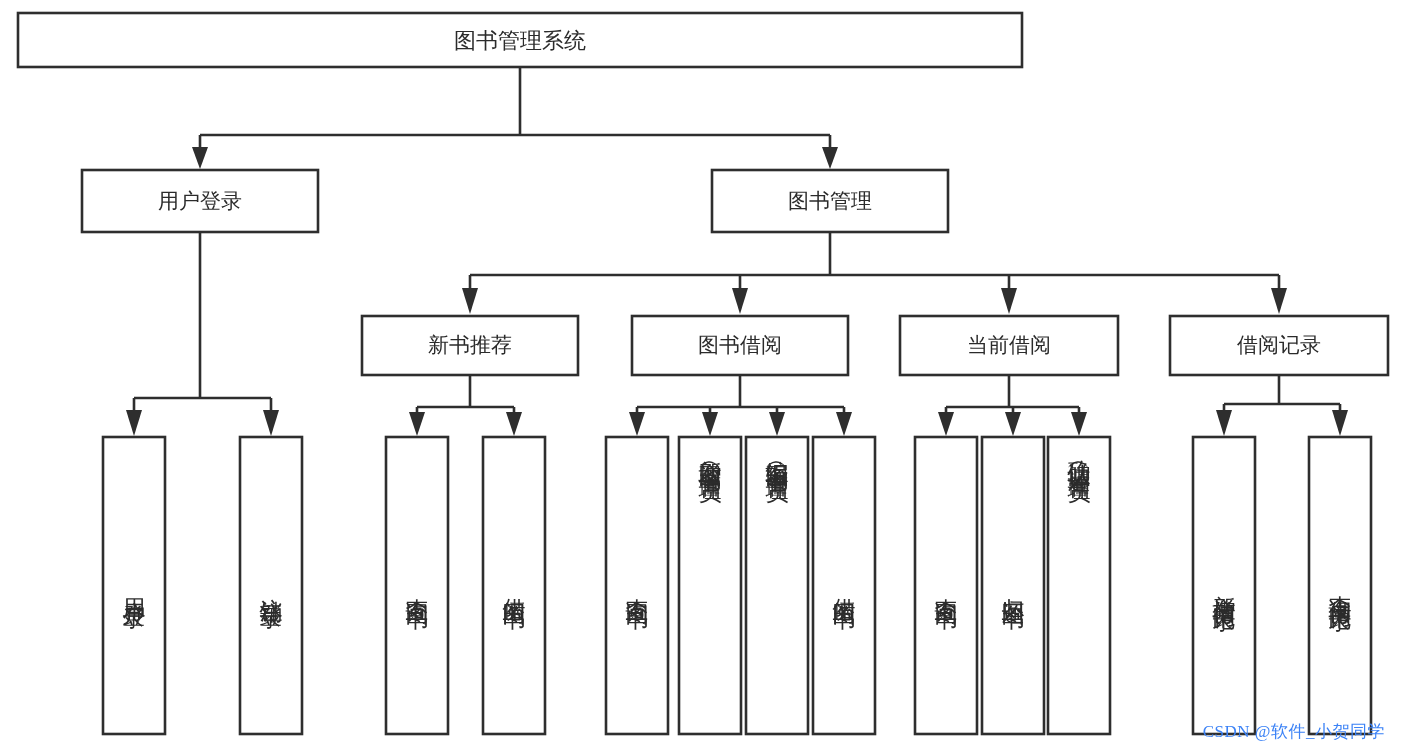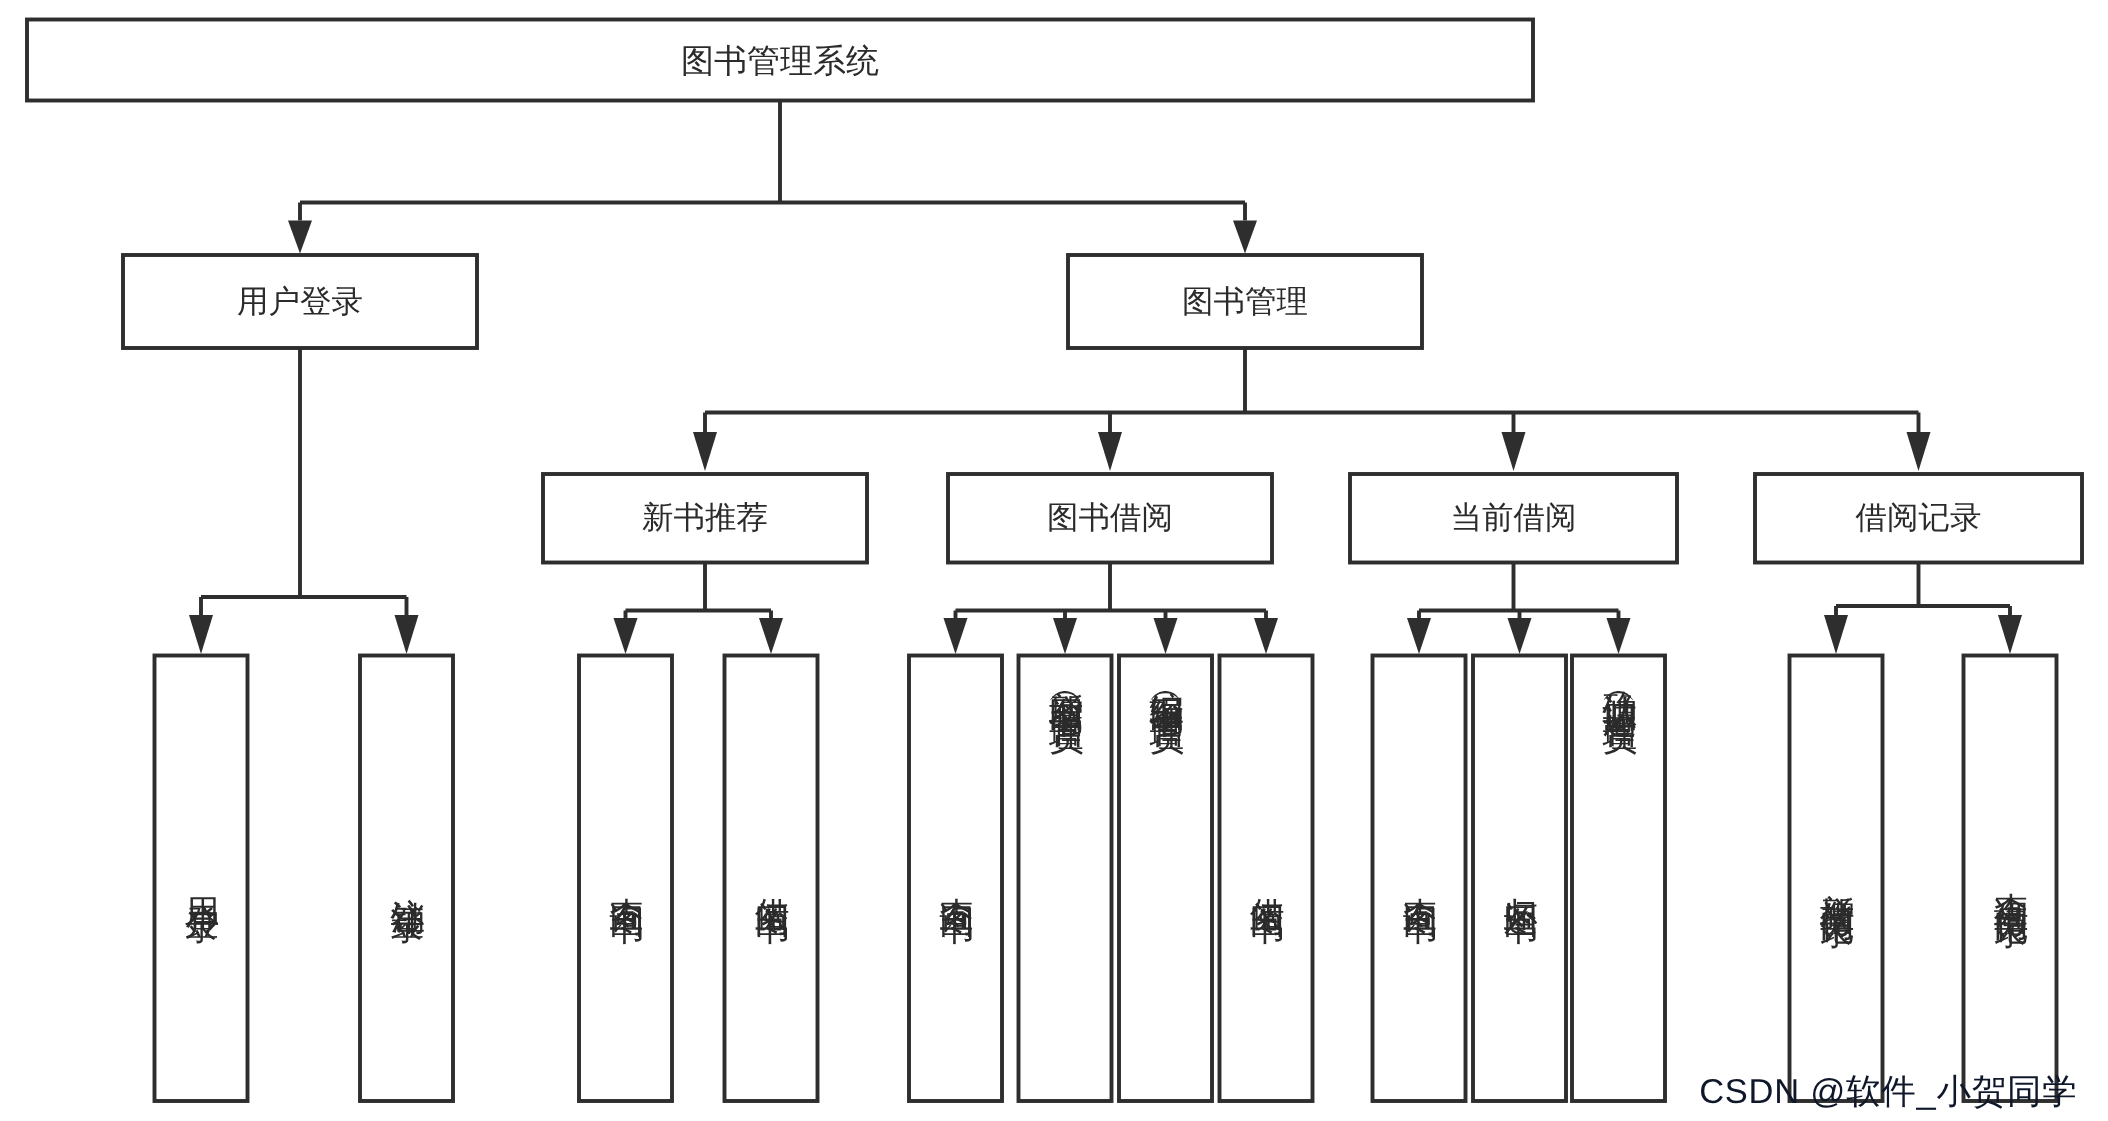--- a/index.html
+++ b/index.html
@@ -70,23 +70,23 @@
     font-size: 23px;
     line-height: 1.08;
     letter-spacing: 3px;
     color: #2b2b2b;
     white-space: nowrap;
   }
   .watermark {
     position: absolute;
     right: 6px;
     bottom: 4px;
-    font-family: Liberation Sans, sans-serif;
-    font-size: 23px;
-    color: #0f172a;
+    font-family: Liberation Serif, serif;
+    font-size: 17px;
+    color: #3b82f6;
     letter-spacing: 0.5px;
     white-space: nowrap;
   }
 </style>
 </head>
 <body>
 
 <div id="diagram-root">
 
   <svg id="flow-svg" viewBox="0 0 1405 747" xmlns="http://www.w3.org/2000/svg">

